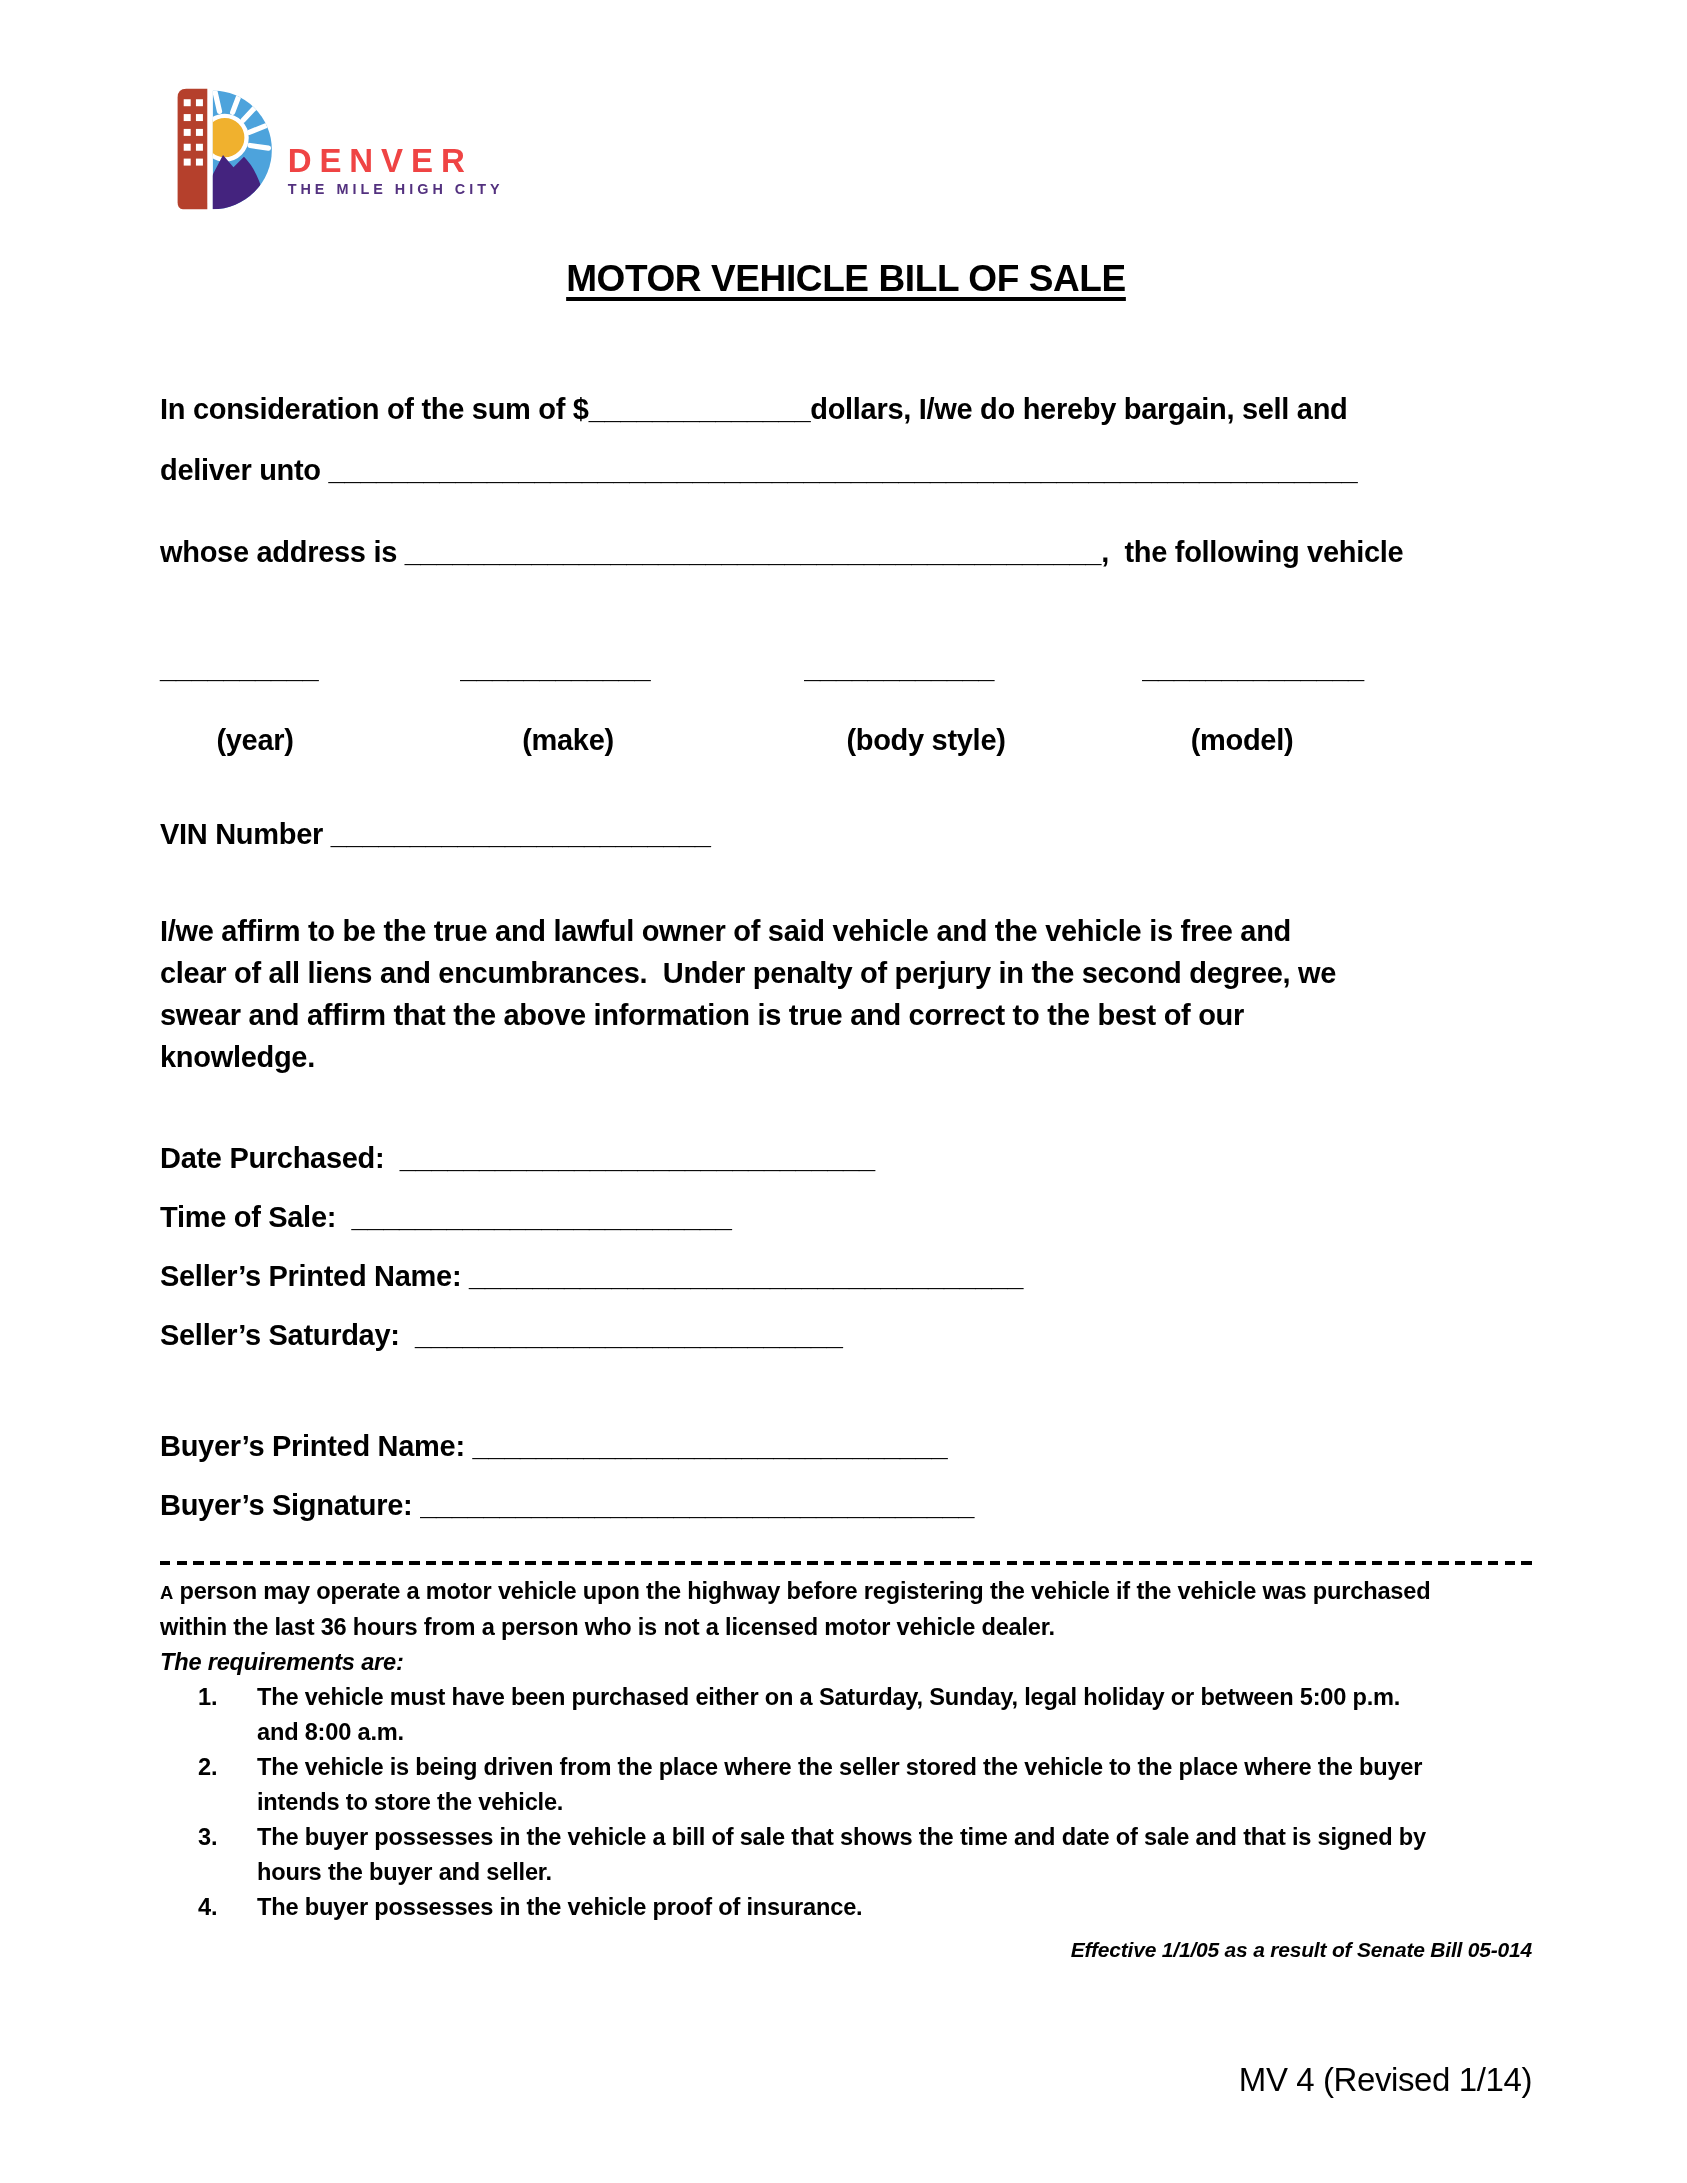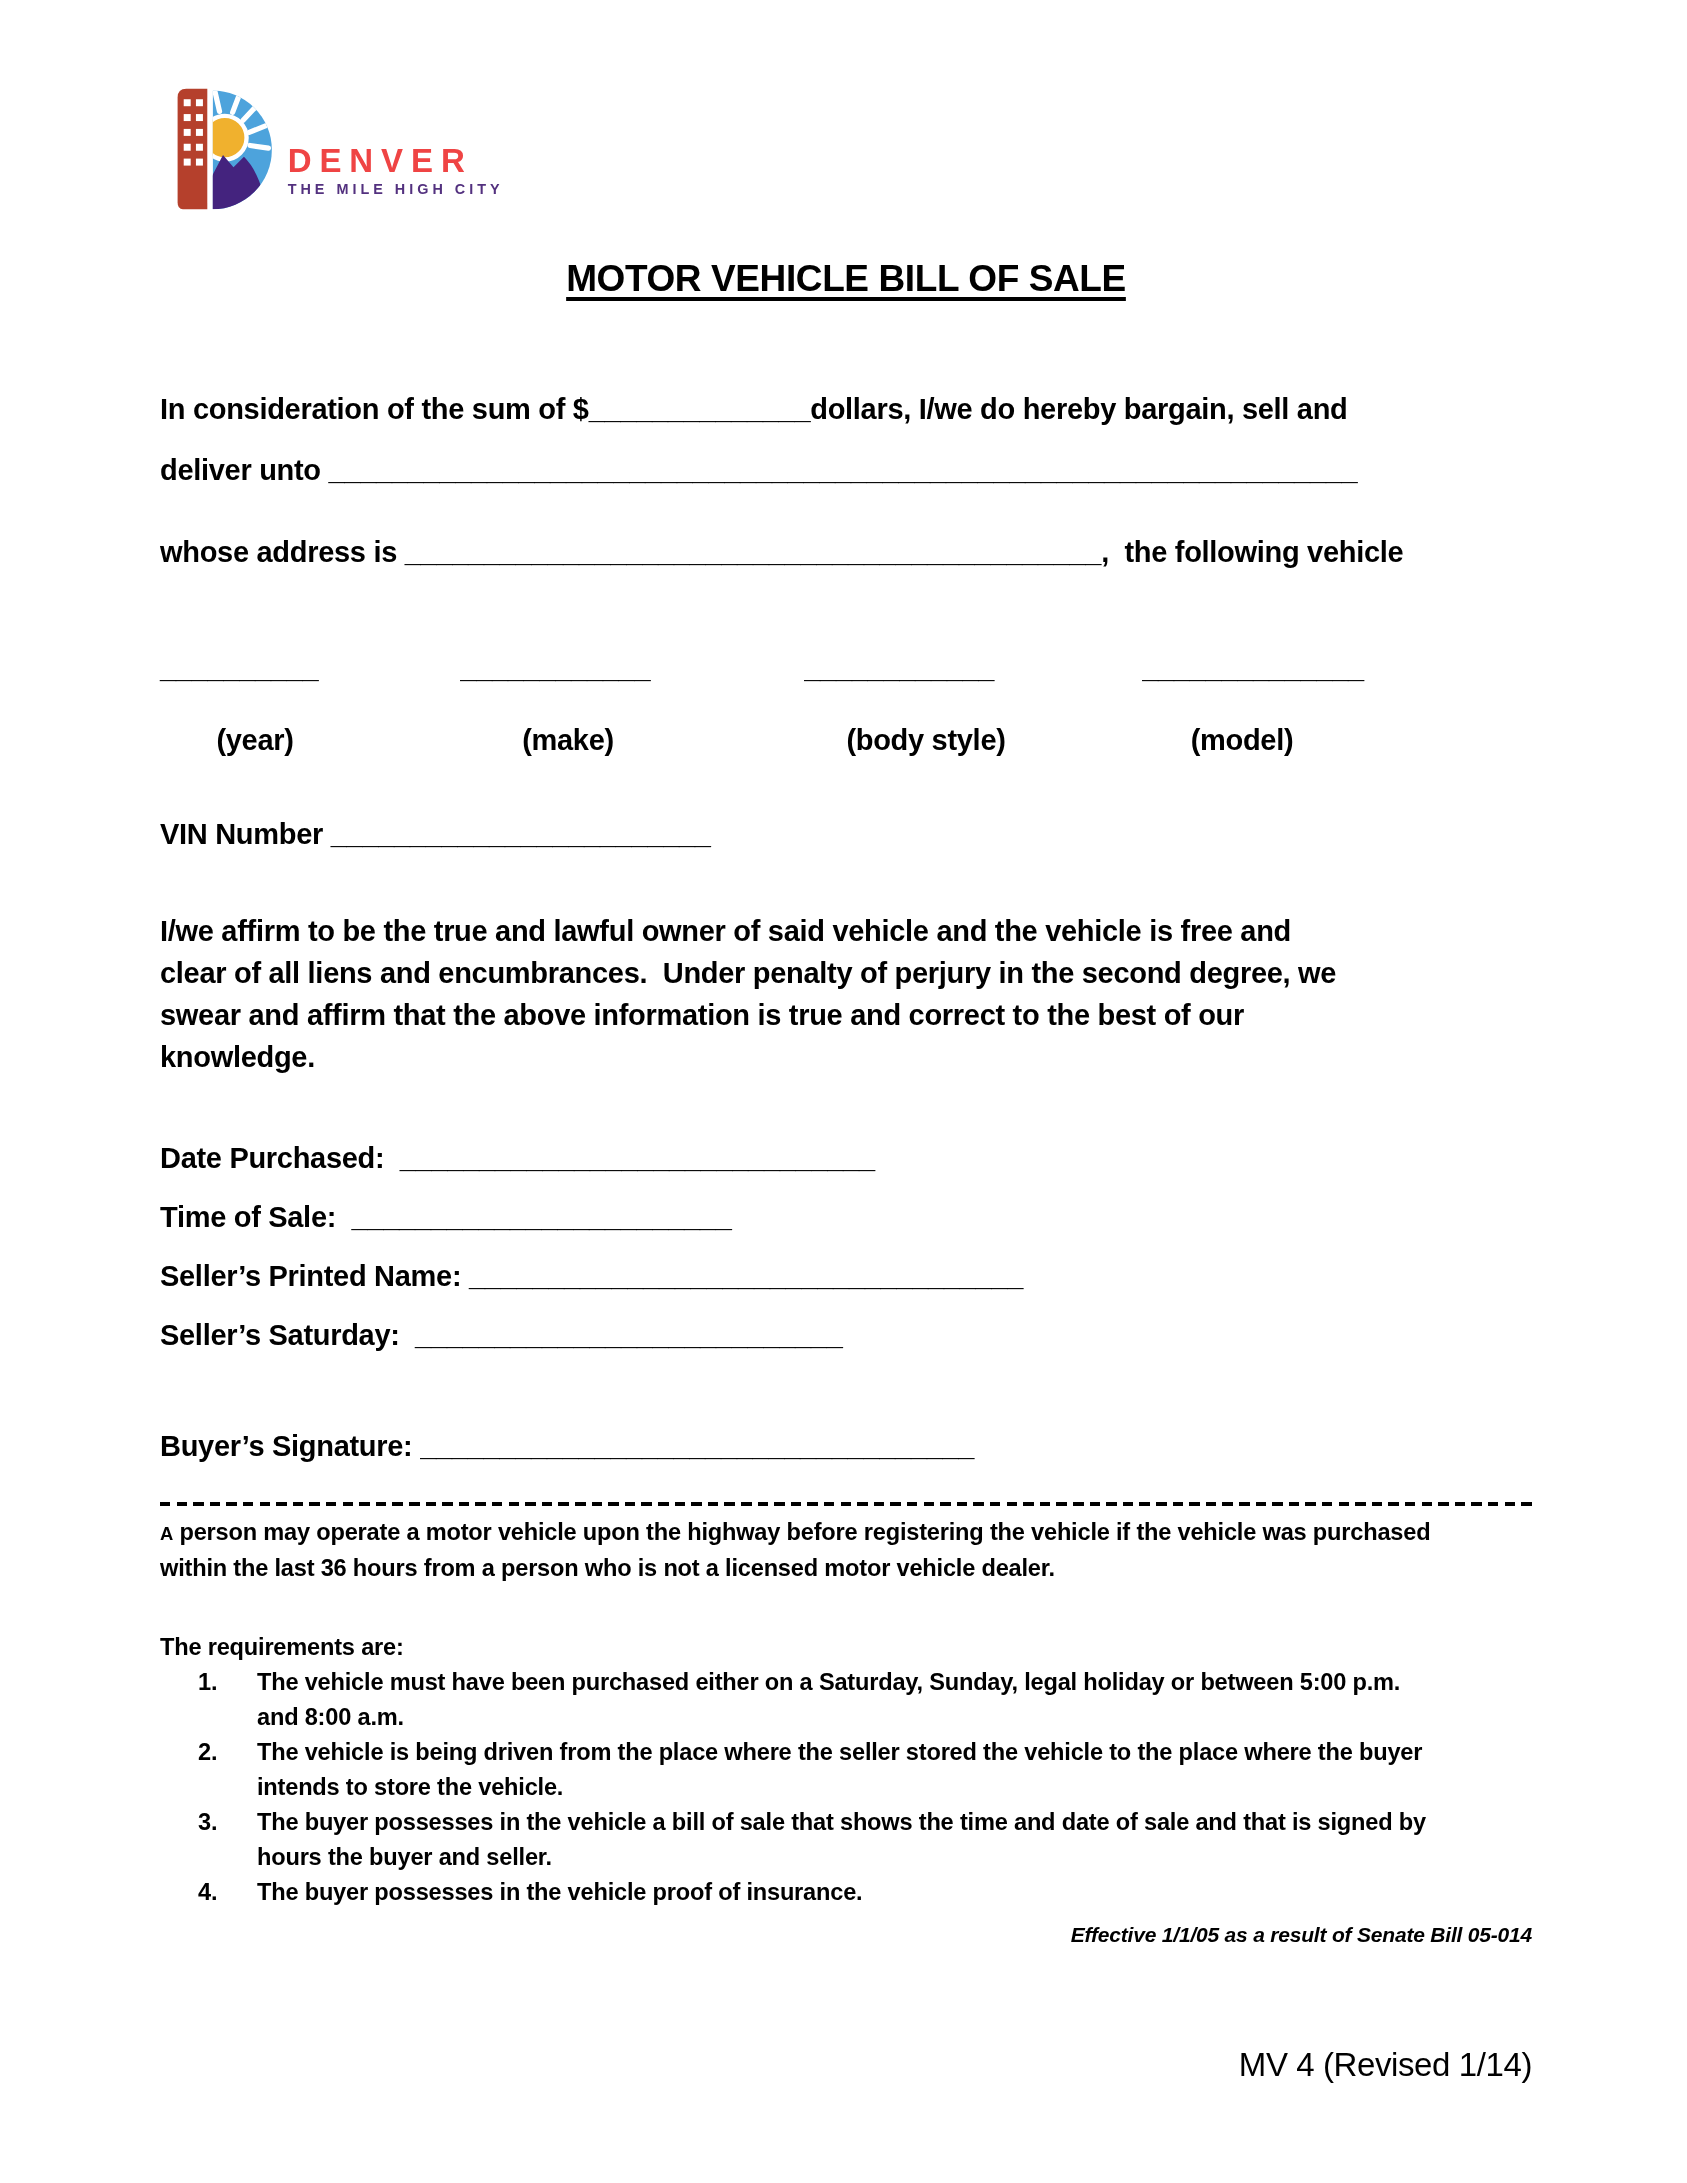--- a/index.html
+++ b/index.html
@@ -56,21 +56,21 @@
   
   .dashes{
     margin-top:26px;height:4.4px;width:100%;
     background:repeating-linear-gradient(to right,#000 0 10.5px,transparent 10.5px 16.6px);
   }
 
   
   .legal-text{font-size:23.6px;letter-spacing:-0.2px;}
   .legal-intro{margin-top:8.7px;line-height:35px;}
   .legal-first::first-letter{font-size:0.78em;}
-  .req-label{margin-top:44px;line-height:35px;}
+  .req-label{line-height:35px;font-style:italic;}
   .req-list{margin-top:0;line-height:35px;padding-left:38px;}
   .req-item{display:flex;}
   .req-num{flex:0 0 59px;}
   .req-lines{flex:1 1 auto;}
 
   .note{margin-top:7px;line-height:35px;text-align:right;font-size:21px;font-style:italic;letter-spacing:-0.2px;}
 
   
   .footer{margin-top:94px;text-align:right;font-size:33px;font-weight:normal;letter-spacing:-0.4px;}
   .footer .line{}
@@ -163,20 +163,21 @@
     </div>
 
     <div class="sale-fields top-text">
       <div class="line">Date Purchased:  ______________________________</div>
       <div class="line">Time of Sale:  ________________________</div>
       <div class="line">Seller’s Printed Name: ___________________________________</div>
       <div class="line">Seller’s Saturday:  ___________________________</div>
     </div>
 
     <div class="buyer-fields top-text">
+      <div class="line">Buyer’s Printed Name: ______________________________</div>
       <div class="line">Buyer’s Signature: ___________________________________</div>
     </div>
 
     <div class="dashes"></div>
 
     <div class="legal-intro legal-text">
       <div class="line legal-first">A person may operate a motor vehicle upon the highway before registering the vehicle if the vehicle was purchased</div>
       <div class="line">within the last 36 hours from a person who is not a licensed motor vehicle dealer.</div>
     </div>
 

